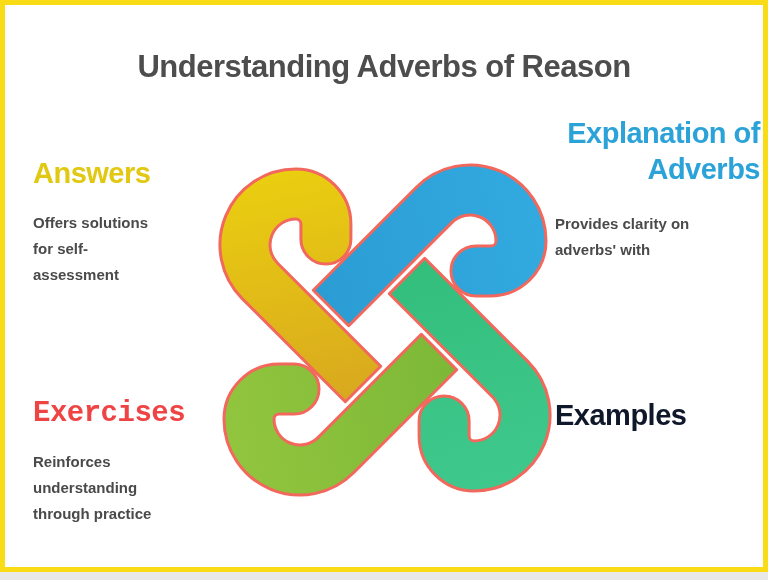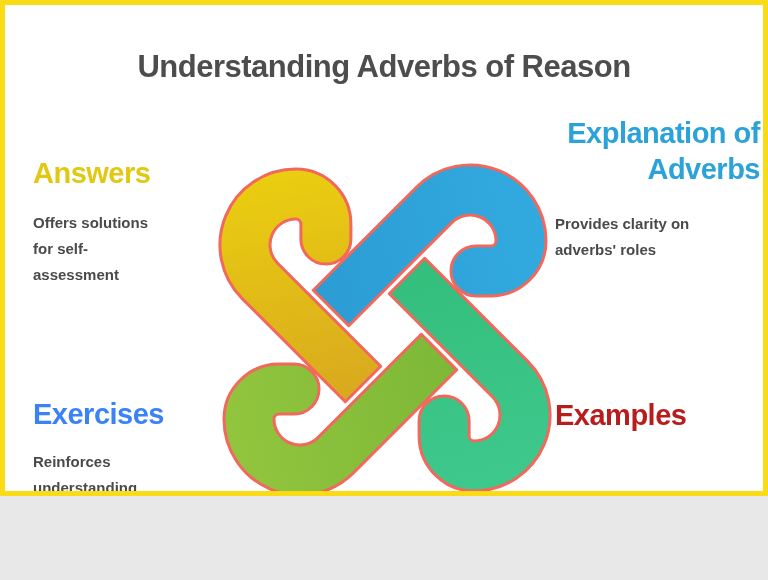--- a/index.html
+++ b/index.html
@@ -1,18 +1,18 @@
 <!DOCTYPE html>
 <html><head>
 <meta charset="utf-8">
 <style>
   html, body { margin: 0; padding: 0; background: #e8e8e8; }
   .canvas {
     position: relative;
-    width: 768px; height: 496px;
+    width: 768px; height: 572px;
     box-sizing: border-box;
     background: #ffffff;
     border: 5px solid #F9DC15;
     overflow: hidden;
     font-family: "Liberation Sans", "DejaVu Sans", sans-serif;
   }
   .title {
     position: absolute;
     top: 46px; left: 0; width: 100%;
     text-align: center;
@@ -58,28 +58,28 @@
   <div class="title" style="color: rgb(77, 77, 77);">Understanding Adverbs of Reason</div>
 
   <div class="q-heading col-left tl-heading" style="color: rgb(225, 200, 19);">Answers</div>
   <div class="q-body col-left tl-body" style="color: rgb(74, 74, 74);">Offers solutions
 for self-
 assessment</div>
 
   <div class="q-heading col-right tr-heading" style="color: rgb(43, 162, 216); text-align: right;">Explanation of
 Adverbs</div>
   <div class="q-body col-right tr-body" style="color: rgb(74, 74, 74);">Provides clarity on
-adverbs' roles</div>
+adverbs' with</div>
 
-  <div class="q-heading col-left bl-heading" style="color: #3b82f6;">Exercises</div>
+  <div class="q-heading col-left bl-heading" style="color: #ef4444; font-family: Liberation Mono, monospace;">Exercises</div>
   <div class="q-body col-left bl-body" style="color: rgb(74, 74, 74);">Reinforces
 understanding
 through practice</div>
 
-  <div class="q-heading col-right br-heading" style="color: #b91c1c;">Examples</div>
+  <div class="q-heading col-right br-heading" style="color: #0f172a;">Examples</div>
 
   <svg class="knot-svg" width="338" height="338" viewBox="-8 -8 338 338" xmlns="http://www.w3.org/2000/svg">
     <defs>
 
       <path id="band" d="
         M 121.3 232.7
         L 18.2 129.6
         A 75.9 75.9 0 0 1 71.9 0
         A 55 55 0 0 1 126.9 55
         L 126.9 70

